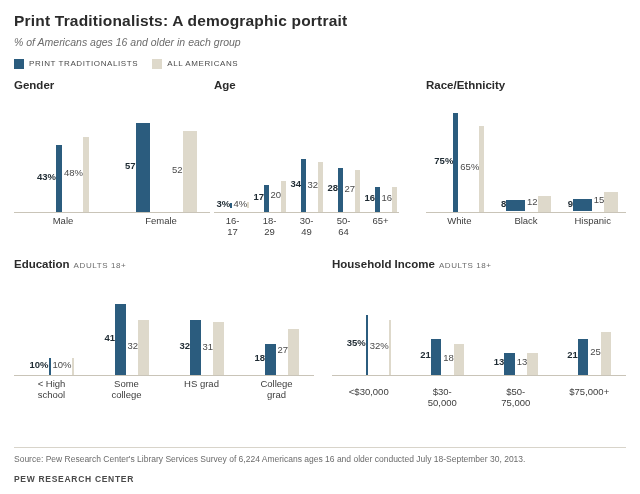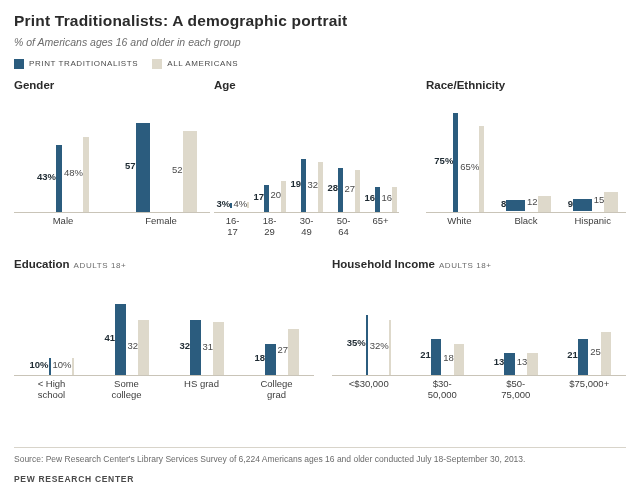--- a/index.html
+++ b/index.html
@@ -236,21 +236,21 @@
               <div class="val primary">17</div>
               <div class="bar primary" style="height:27px;"></div>
             </div>
             <div class="bar-wrap" style="width:15px;">
               <div class="val secondary">20</div>
               <div class="bar secondary" style="height:31px;"></div>
             </div>
           </div>
           <div class="group">
             <div class="bar-wrap" style="width:15px;">
-              <div class="val primary">19</div>
+              <div class="val primary">34</div>
               <div class="bar primary" style="height:53px;"></div>
             </div>
             <div class="bar-wrap" style="width:15px;">
               <div class="val secondary">32</div>
               <div class="bar secondary" style="height:50px;"></div>
             </div>
           </div>
           <div class="group">
             <div class="bar-wrap" style="width:15px;">
               <div class="val primary">28</div>
@@ -435,21 +435,21 @@
               <div class="val primary">21</div>
               <div class="bar primary" style="height:36px;"></div>
             </div>
             <div class="bar-wrap" style="width:21px;">
               <div class="val secondary">25</div>
               <div class="bar secondary" style="height:43px;"></div>
             </div>
           </div>
         </div>
       </div>
-      <div class="cats" style="position:relative;">
+      <div class="cats" style="position:relative;margin-top:8px;">
         <div class="cat" style="white-space:pre-line;">&lt;$30,000</div>
         <div class="cat" style="white-space:pre-line;">$30-
 50,000</div>
         <div class="cat" style="white-space:pre-line;">$50-
 75,000</div>
         <div class="cat" style="white-space:pre-line;">$75,000+</div>
       </div>
     </div>
 
   </div>

